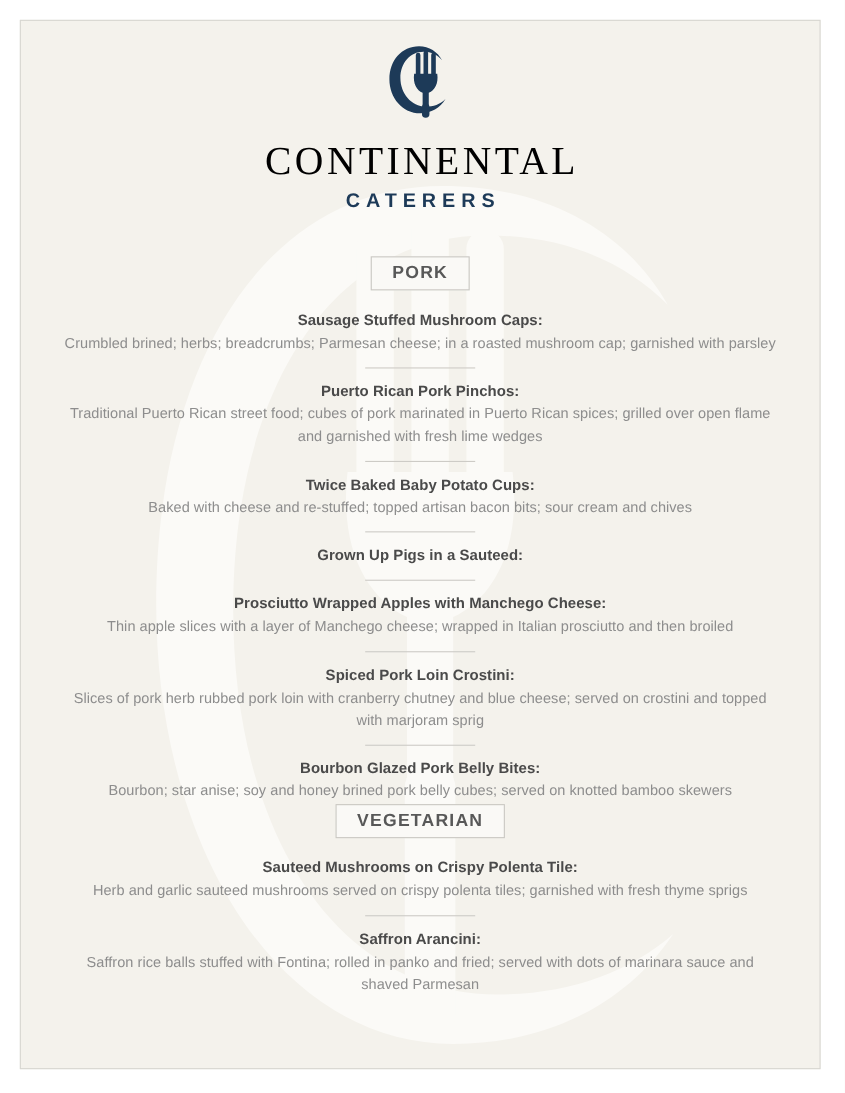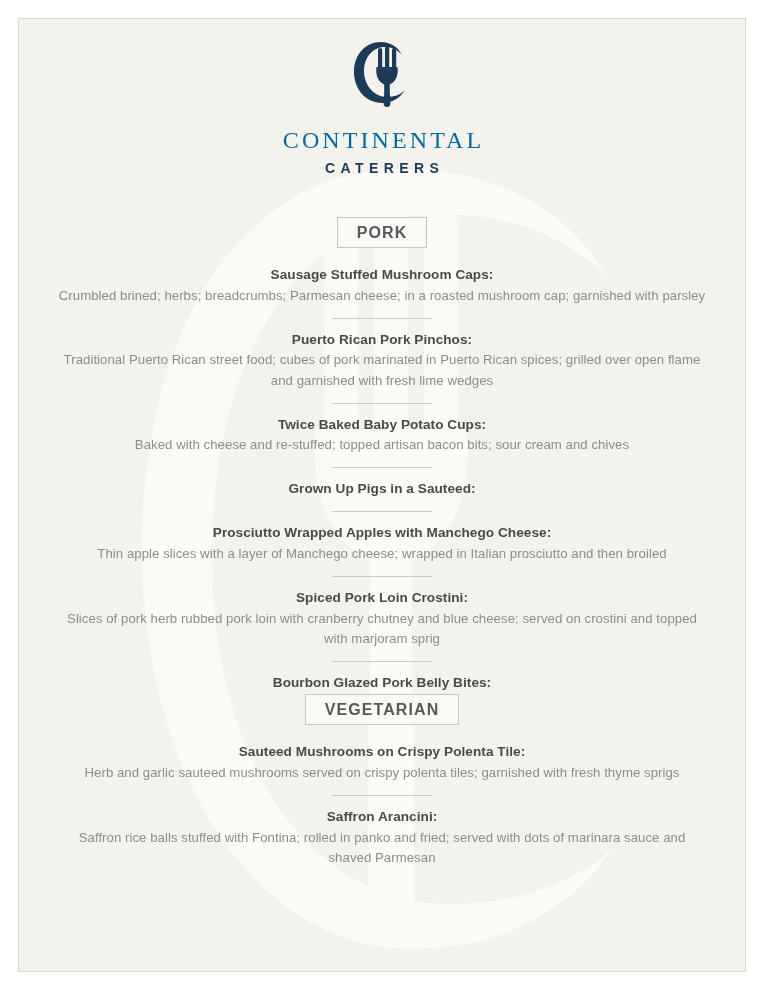--- a/index.html
+++ b/index.html
@@ -55,30 +55,30 @@
     width: 62px;
     height: 72px;
     margin: 0 auto;
     display: block;
   }
   .logo-mark svg { display: block; width: 100%; height: 100%; }
 
   .brand-name {
     margin-top: 17px;
     font-family: "Liberation Serif", serif;
-    font-size: 24px;
+    font-size: 36px;
     letter-spacing: 3.1px;
-    color: #0369a1;
+    color: #000000;
     line-height: 1;
     text-indent: 3.1px;
   }
   .brand-sub {
     margin-top: 9px;
     font-family: "Liberation Sans", sans-serif;
-    font-size: 14px;
+    font-size: 18px;
     font-weight: bold;
     letter-spacing: 5.4px;
     color: #1d3a58;
     line-height: 1;
     text-indent: 5.4px;
   }
 
   
   .section { margin-top: 0; }
   .section-header-wrap {
@@ -204,20 +204,21 @@
             <p class="item-desc">Thin apple slices with a layer of Manchego cheese; wrapped in Italian prosciutto and then broiled</p>
           </div>
           <hr class="item-divider">
           <div class="menu-item">
             <p class="item-title">Spiced Pork Loin Crostini:</p>
             <p class="item-desc">Slices of pork herb rubbed pork loin with cranberry chutney and blue cheese; served on crostini and topped with marjoram sprig</p>
           </div>
           <hr class="item-divider">
           <div class="menu-item">
             <p class="item-title">Bourbon Glazed Pork Belly Bites:</p>
+            <p class="item-desc">Bourbon; star anise; soy and honey brined pork belly cubes; served on knotted bamboo skewers</p>
           </div>
         </div>
         <div class="section">
           <div class="section-header-wrap"><div class="section-header">VEGETARIAN</div></div>
           <div class="menu-item">
             <p class="item-title">Sauteed Mushrooms on Crispy Polenta Tile:</p>
             <p class="item-desc">Herb and garlic sauteed mushrooms served on crispy polenta tiles; garnished with fresh thyme sprigs</p>
           </div>
           <hr class="item-divider">
           <div class="menu-item">

